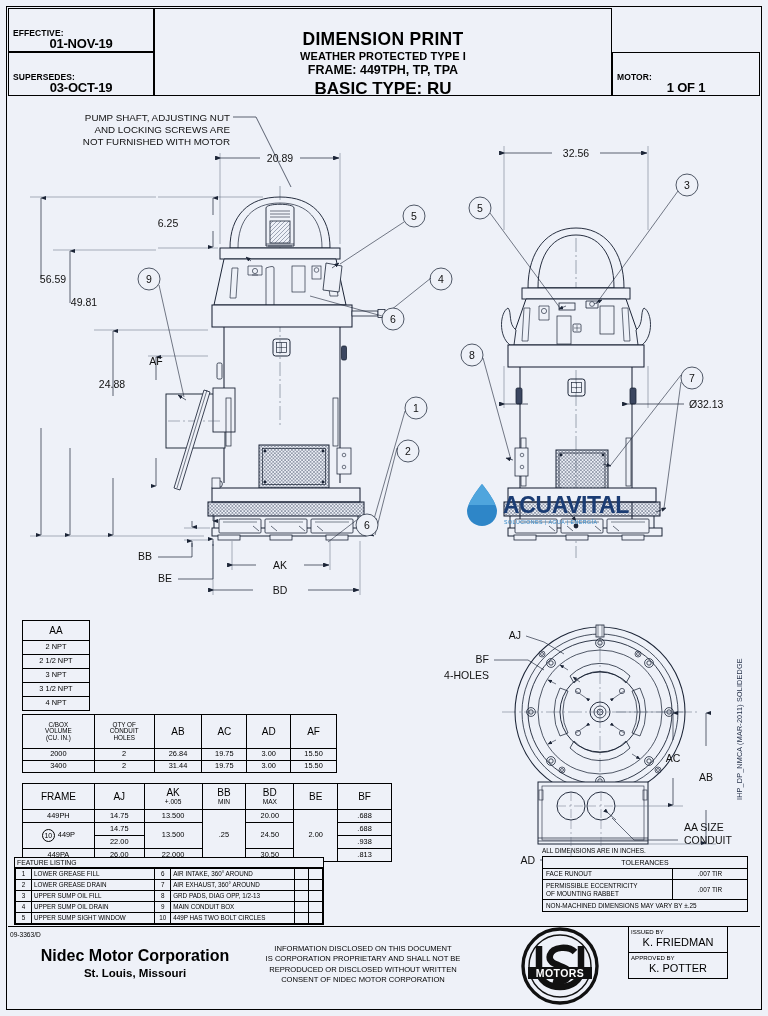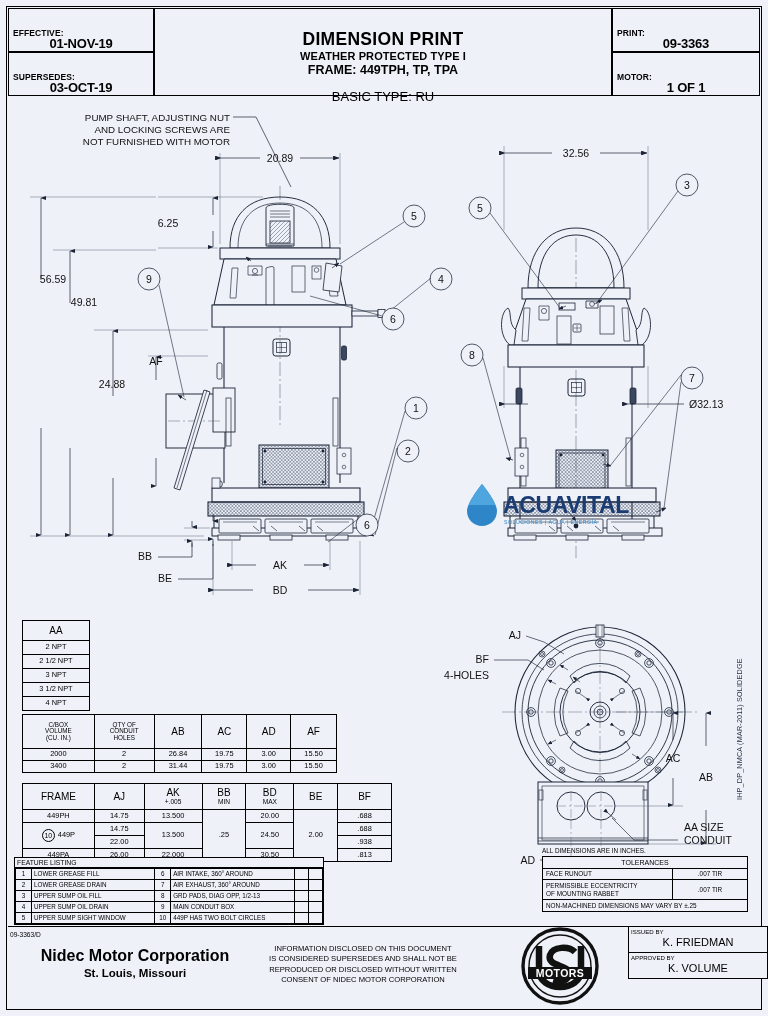--- a/index.html
+++ b/index.html
@@ -33,21 +33,21 @@
     position: absolute; width: 100%; text-align: center; top: 27px;
     font-size: 13px; font-weight: bold; letter-spacing: -.2px;
   }
   .title-box {
     position: absolute; left: 146px; top: 0; width: 458px; height: 88px;
     border: 1.3px solid #000; text-align: center;
   }
   .t1 { font-size: 17.5px; font-weight: bold; margin-top: 20px; letter-spacing: .3px; }
   .t2 { font-size: 11px; font-weight: bold; letter-spacing: .1px; margin-top: 0px;}
   .t3 { font-size: 12.5px; font-weight: bold; margin-top: 1px; }
-  .t4 { font-size: 13px; font-weight: normal; margin-top: 12px; }
+  .t4 { font-size: 17px; font-weight: bold; margin-top: 2px; }
 
   
   .canvas { position: absolute; left: 8px; top: 98px; width: 752px; height: 820px; }
   svg.draw { position:absolute; left:0; top:0; }
 
   
   .wm {
     position: absolute; left: 458px; top: 481px; width: 210px; height: 52px;
     pointer-events: none;
   }
@@ -91,21 +91,21 @@
   
   #dims-note { position:absolute; left: 542px; top: 847px; font-size: 6.4px; }
 
   
   #tol-table { left: 542px; top: 856px; width: 206px; }
   #tol-table td { font-size: 6.4px; height: 11px; text-align:left; padding:0 3px; }
   #tol-table td.c { text-align: center; }
   #tol-table td.th { text-align:center; height: 12px; }
 
   
-  #sig-table { left: 628px; top: 926px; width: 140px; }
+  #sig-table { left: 628px; top: 926px; width: 100px; }
   #sig-table td { border: 1.2px solid #000; text-align: left; }
   .sig-lbl { font-size: 6.1px; padding-left:2px; }
   .sig-name { font-size: 11px; text-align: center; padding-bottom: 1px; }
 
   
   #docnum { position: absolute; left: 10px; top: 931px; font-size: 6.6px; }
   #corp { position: absolute; left: 10px; top: 947px; width: 250px; text-align:center; }
   #corp .c1 { font-size: 16px; font-weight: bold; }
   #corp .c2 { font-size: 11.5px; font-weight: bold; margin-top: 2px; }
   #legal { position: absolute; left: 243px; top: 944px; width: 240px;
@@ -141,24 +141,20 @@
       <span class="hdr-val">03-OCT-19</span>
     </div>
 
     <div class="title-box">
       <div class="t1">DIMENSION PRINT</div>
       <div class="t2">WEATHER PROTECTED TYPE I</div>
       <div class="t3">FRAME:  449TPH, TP, TPA</div>
       <div class="t4">BASIC TYPE:  RU</div>
     </div>
 
-    <div class="hdr-cell" style="left:604px;top:0;width:148px;height:44px;">
-      <span class="hdr-lbl">PRINT:</span>
-      <span class="hdr-val">09-3363</span>
-    </div>
     <div class="hdr-cell" style="left:604px;top:44px;width:148px;height:44px;">
       <span class="hdr-lbl">MOTOR:</span>
       <span class="hdr-val">1  OF  1</span>
     </div>
   </div>
 
   <div class="canvas">
   <svg class="draw" width="752" height="820" viewBox="0 0 752 820">
     <defs>
       <pattern id="hatch" width="4" height="4" patternUnits="userSpaceOnUse">
@@ -779,35 +775,35 @@
     <tbody>
         <tr>
       <td style="height:26px;">
         <div class="sig-lbl">ISSUED BY</div>
         <div class="sig-name">K. FRIEDMAN</div>
       </td>
     </tr>
     <tr>
       <td style="height:26px;">
         <div class="sig-lbl">APPROVED BY</div>
-        <div class="sig-name">K. VOLUME</div>
+        <div class="sig-name">K. POTTER</div>
       </td>
     </tr>
   </tbody>
     </table>
 
   <div class="band-line" style="top:926px;"></div>
   <div id="docnum">09-3363/D</div>
   <div id="corp">
     <div class="c1">Nidec Motor Corporation</div>
     <div class="c2">St. Louis, Missouri</div>
   </div>
   <div id="legal">
     <div>INFORMATION DISCLOSED ON THIS DOCUMENT</div>
-    <div>IS CONSIDERED SUPERSEDES AND SHALL NOT BE</div>
+    <div>IS CORPORATION PROPRIETARY AND SHALL NOT BE</div>
     <div>REPRODUCED OR DISCLOSED WITHOUT WRITTEN</div>
     <div>CONSENT OF NIDEC MOTOR CORPORATION</div>
   </div>
 
   <div id="usm">
     <svg width="80" height="80" viewBox="0 0 80 80">
       <circle cx="40" cy="40" r="37" fill="none" stroke="#111" stroke-width="3.4"></circle>
       <circle cx="40" cy="40" r="31" fill="none" stroke="#111" stroke-width="1.4"></circle>
 
       <path d="M19,20 L19,44 C19,55 29,61 40,61 C51,61 61,55 61,44 L61,20" fill="none" stroke="#111" stroke-width="6.5"></path>

